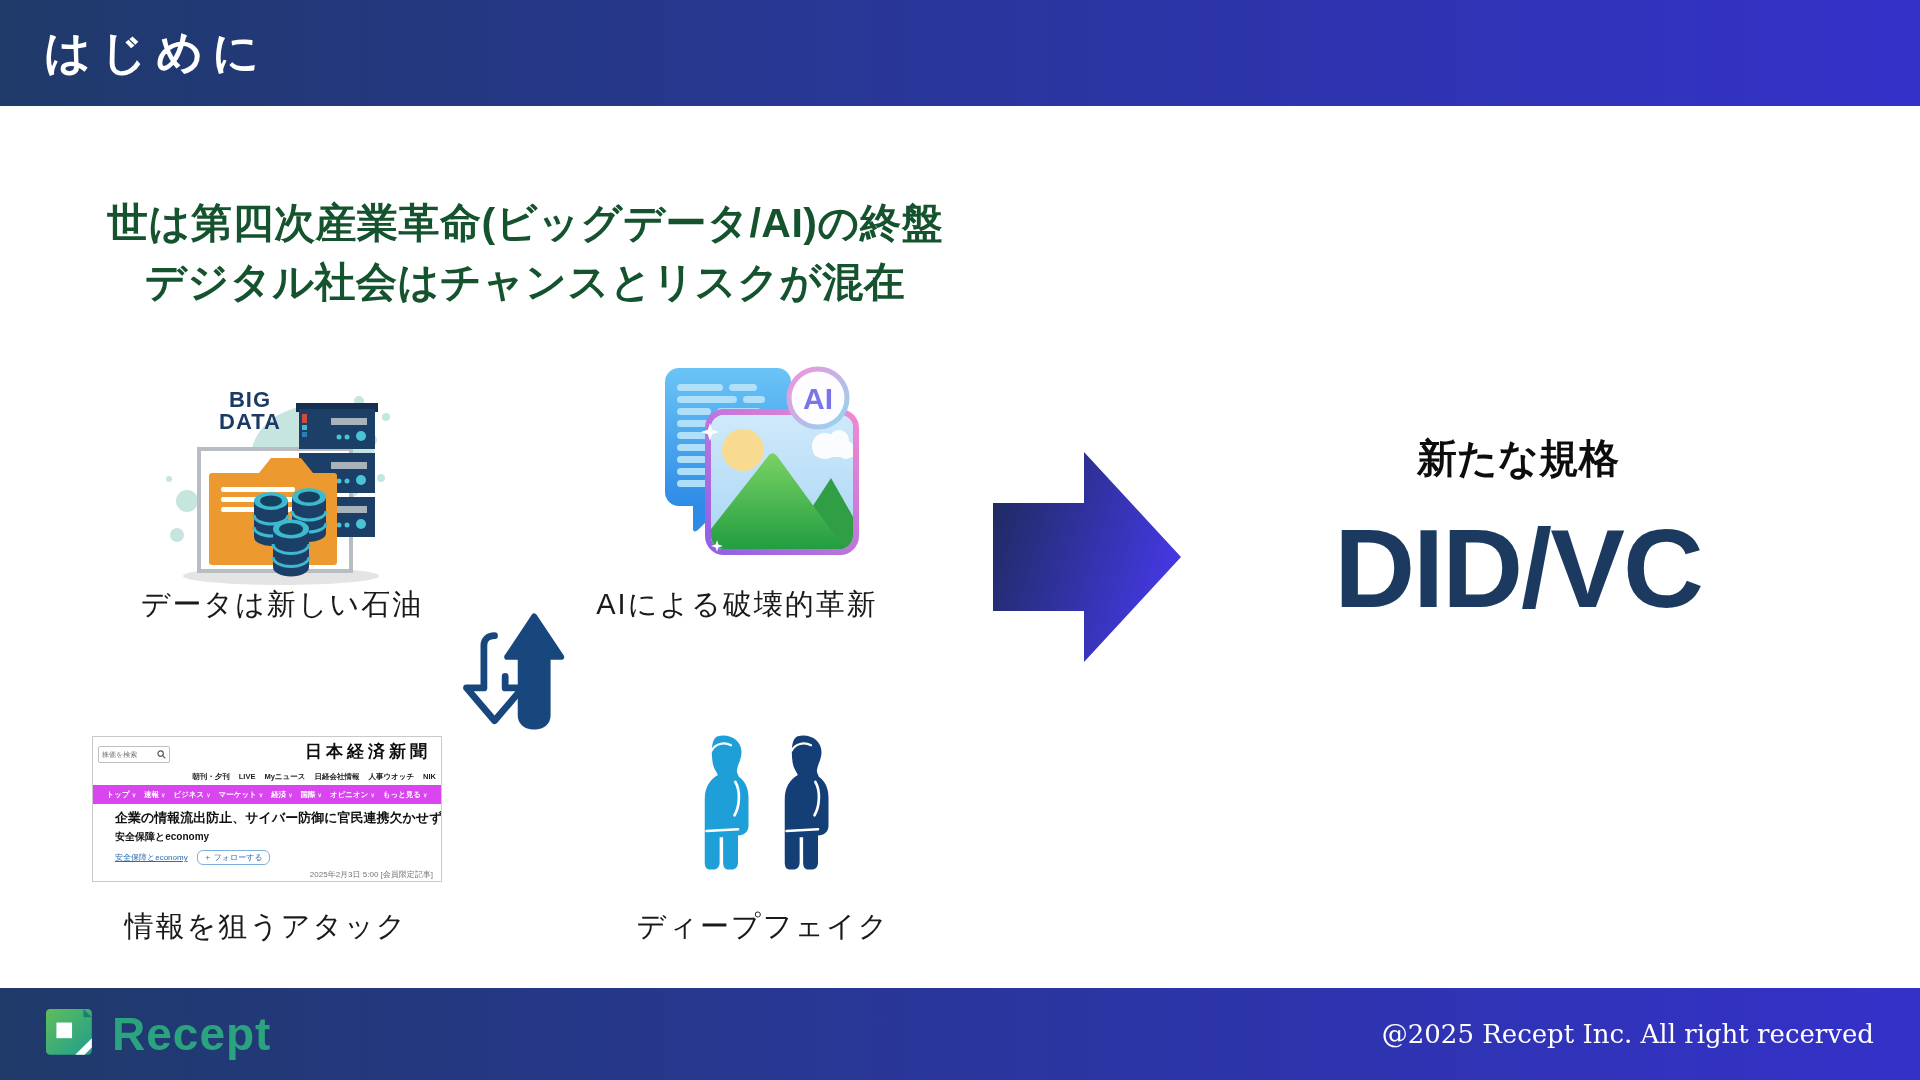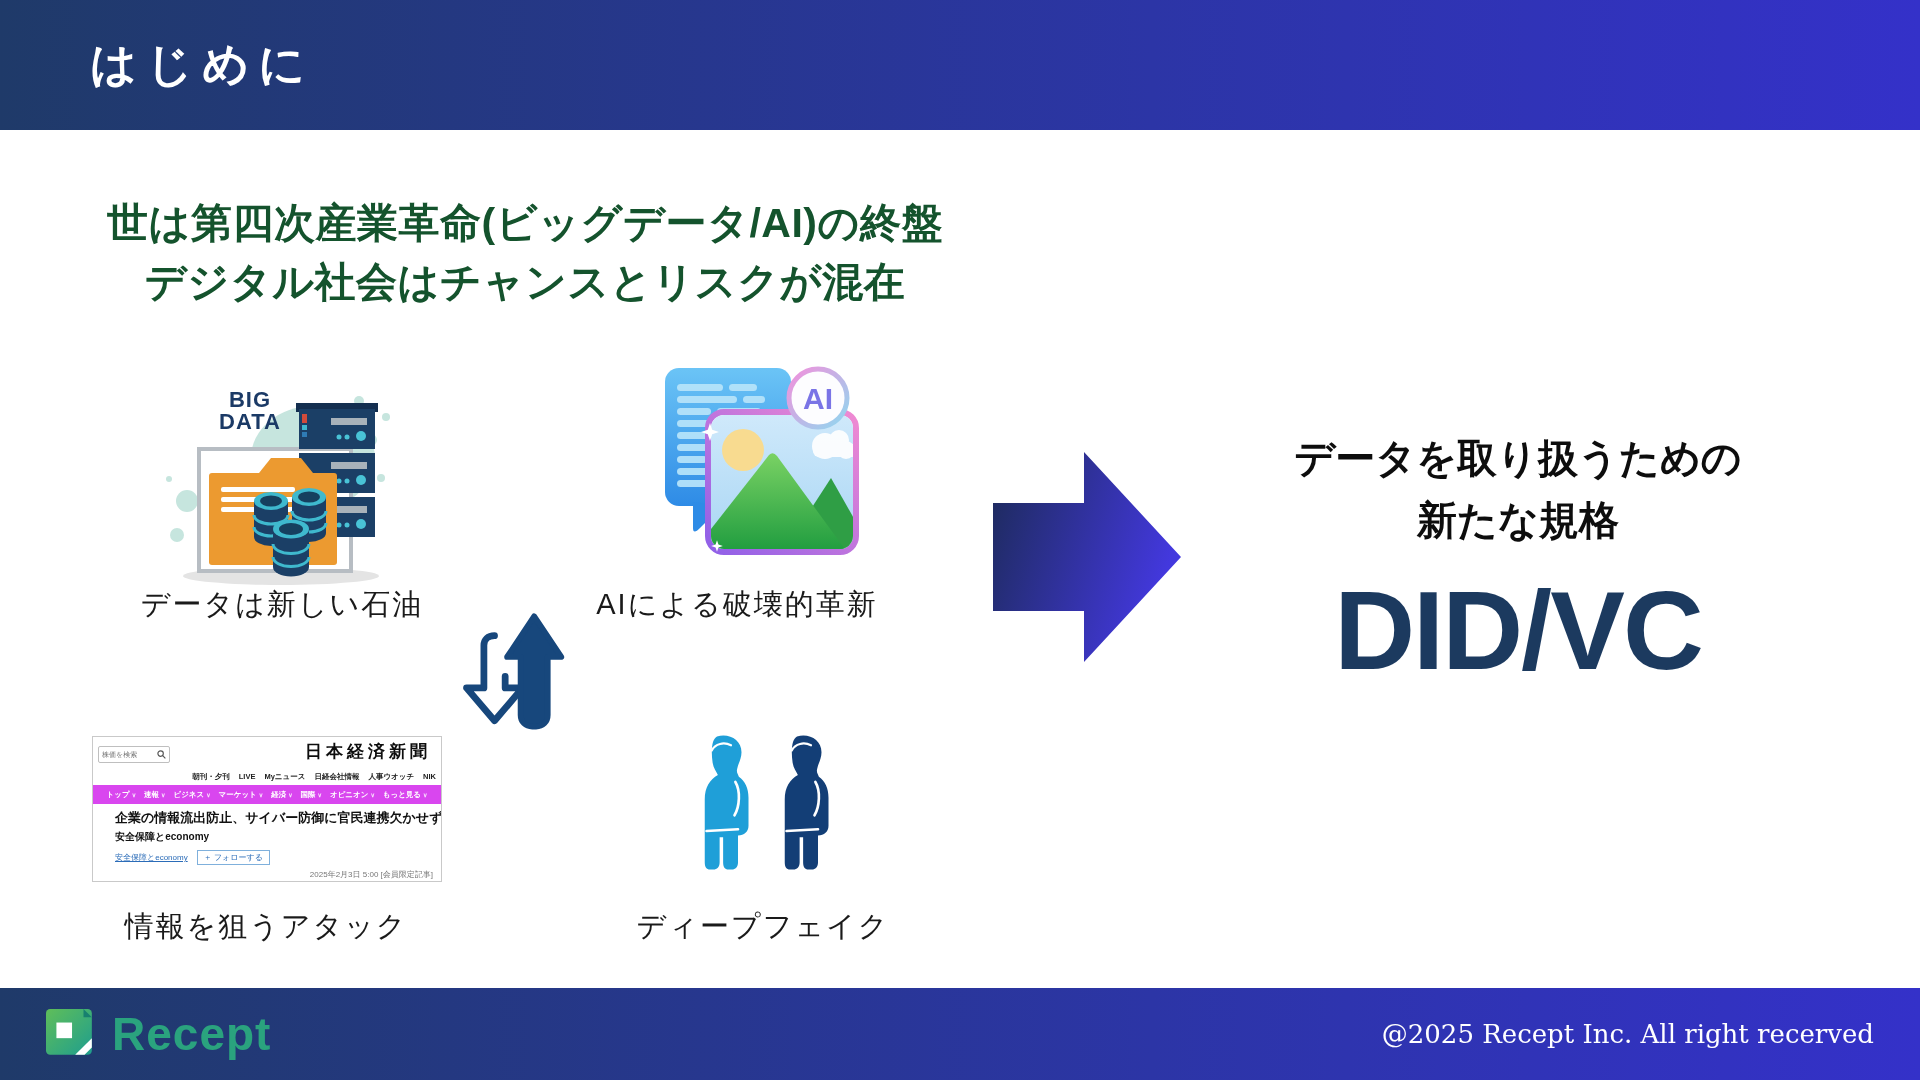--- a/index.html
+++ b/index.html
@@ -1,21 +1,21 @@
 <!DOCTYPE html>
 <html><head>
 <meta charset="utf-8">
 <style>
   html,body{margin:0;padding:0;background:#ffffff;}
   .slide{position:relative;width:1920px;height:1080px;background:#ffffff;overflow:hidden;
          font-family:"Liberation Sans",sans-serif;}
 
   
   .bar{background:linear-gradient(90deg,#1F3A69 0%,#2C35A6 60%,#3431C9 100%);}
-  .header{position:absolute;top:0;left:0;right:0;height:130px;display:flex;align-items:center;padding-left:90px;box-sizing:border-box;}
+  .header{position:absolute;top:0;left:0;right:0;height:106px;display:flex;align-items:center;padding-left:44px;box-sizing:border-box;}
   .page-title{color:#ffffff;font-size:46px;font-weight:bold;letter-spacing:9px;}
   .footer{position:absolute;left:0;right:0;top:988px;height:92px;display:flex;align-items:center;justify-content:space-between;padding:0 46px;box-sizing:border-box;}
   .brand{display:flex;align-items:center;gap:16px;}
   .brand-name{font-size:46px;font-weight:bold;color:#2AA37E;letter-spacing:1px;}
   .copyright{color:#ffffff;font-family:"DejaVu Serif","Liberation Serif",serif;font-size:26px;}
 
   
   .intro{position:absolute;left:85px;top:194px;width:880px;text-align:center;
          color:#14532d;font-size:41px;font-weight:bold;line-height:1.45;letter-spacing:.5px;}
 
@@ -53,21 +53,21 @@
   .news-menu span{cursor:default;}
   .news-nav{height:19px;background:#d946ef;display:flex;align-items:center;justify-content:center;gap:8px;
             color:#fff;font-size:7.5px;font-weight:bold;margin-top:2px;white-space:nowrap;}
   .nav-item{display:inline-flex;align-items:baseline;gap:2px;}
   .caret{font-size:6px;opacity:.85;}
   .news-article{padding:6px 8px 0 22px;}
   .news-headline{font-size:13px;font-weight:bold;color:#111;line-height:1.2;white-space:nowrap;}
   .news-sub{font-size:10px;font-weight:bold;color:#111;margin-top:4px;}
   .news-follow-row{display:flex;align-items:center;gap:9px;margin-top:6px;}
   .news-tag{font-size:8px;color:#2B6CB8;text-decoration:underline;cursor:pointer;}
-  .follow-btn{font-size:8px;color:#2B6CB8;border:1px solid #7FB0DC;border-radius:0;padding:1px 6px;background:#fff;cursor:pointer;font-family:Liberation Sans, sans-serif;}
+  .follow-btn{font-size:8px;color:#2B6CB8;border:1px solid #7FB0DC;border-radius:6px;padding:1px 6px;background:#fff;cursor:pointer;font-family:Liberation Serif, serif;}
   .news-date{font-size:8px;color:#777;margin-top:4px;text-align:right;}
 </style>
 </head>
 <body>
 
 <div class="slide">
 
   <div class="bar header">
     <div class="page-title">はじめに</div>
   </div>
@@ -321,21 +321,20 @@
     <defs>
       <linearGradient id="gArrow" x1="0" y1="0" x2="1" y2="0.35">
         <stop offset="0" stop-color="#1C2A58"></stop>
           <stop offset="1" stop-color="#4338DE"></stop>
       </linearGradient>
     </defs>
     <polygon points="0,57 91,57 91,6 188,111 91,216 91,165 0,165" fill="url(#gArrow)"></polygon>
   </svg>
 
   <div class="result">
-    <div class="result-line">データを取り扱うための</div>
     <div class="result-line">新たな規格</div>
     <div class="result-highlight">DID/VC</div>
   </div>
 
   <div class="bar footer">
     <div class="brand">
       <svg width="50" height="50" viewBox="0 0 48 48">
         <defs>
           <linearGradient id="gMark" x1="0" y1="0" x2="1" y2="1">
             <stop offset="0" stop-color="#5FBE59"></stop>

